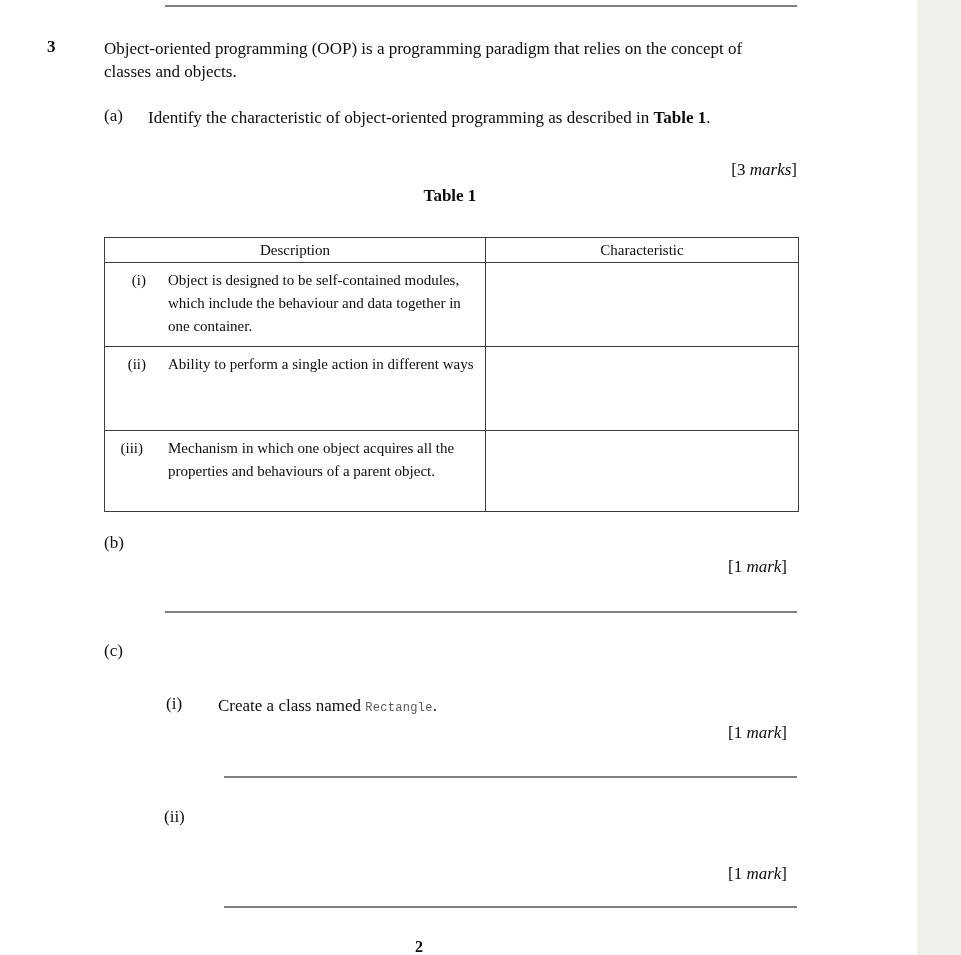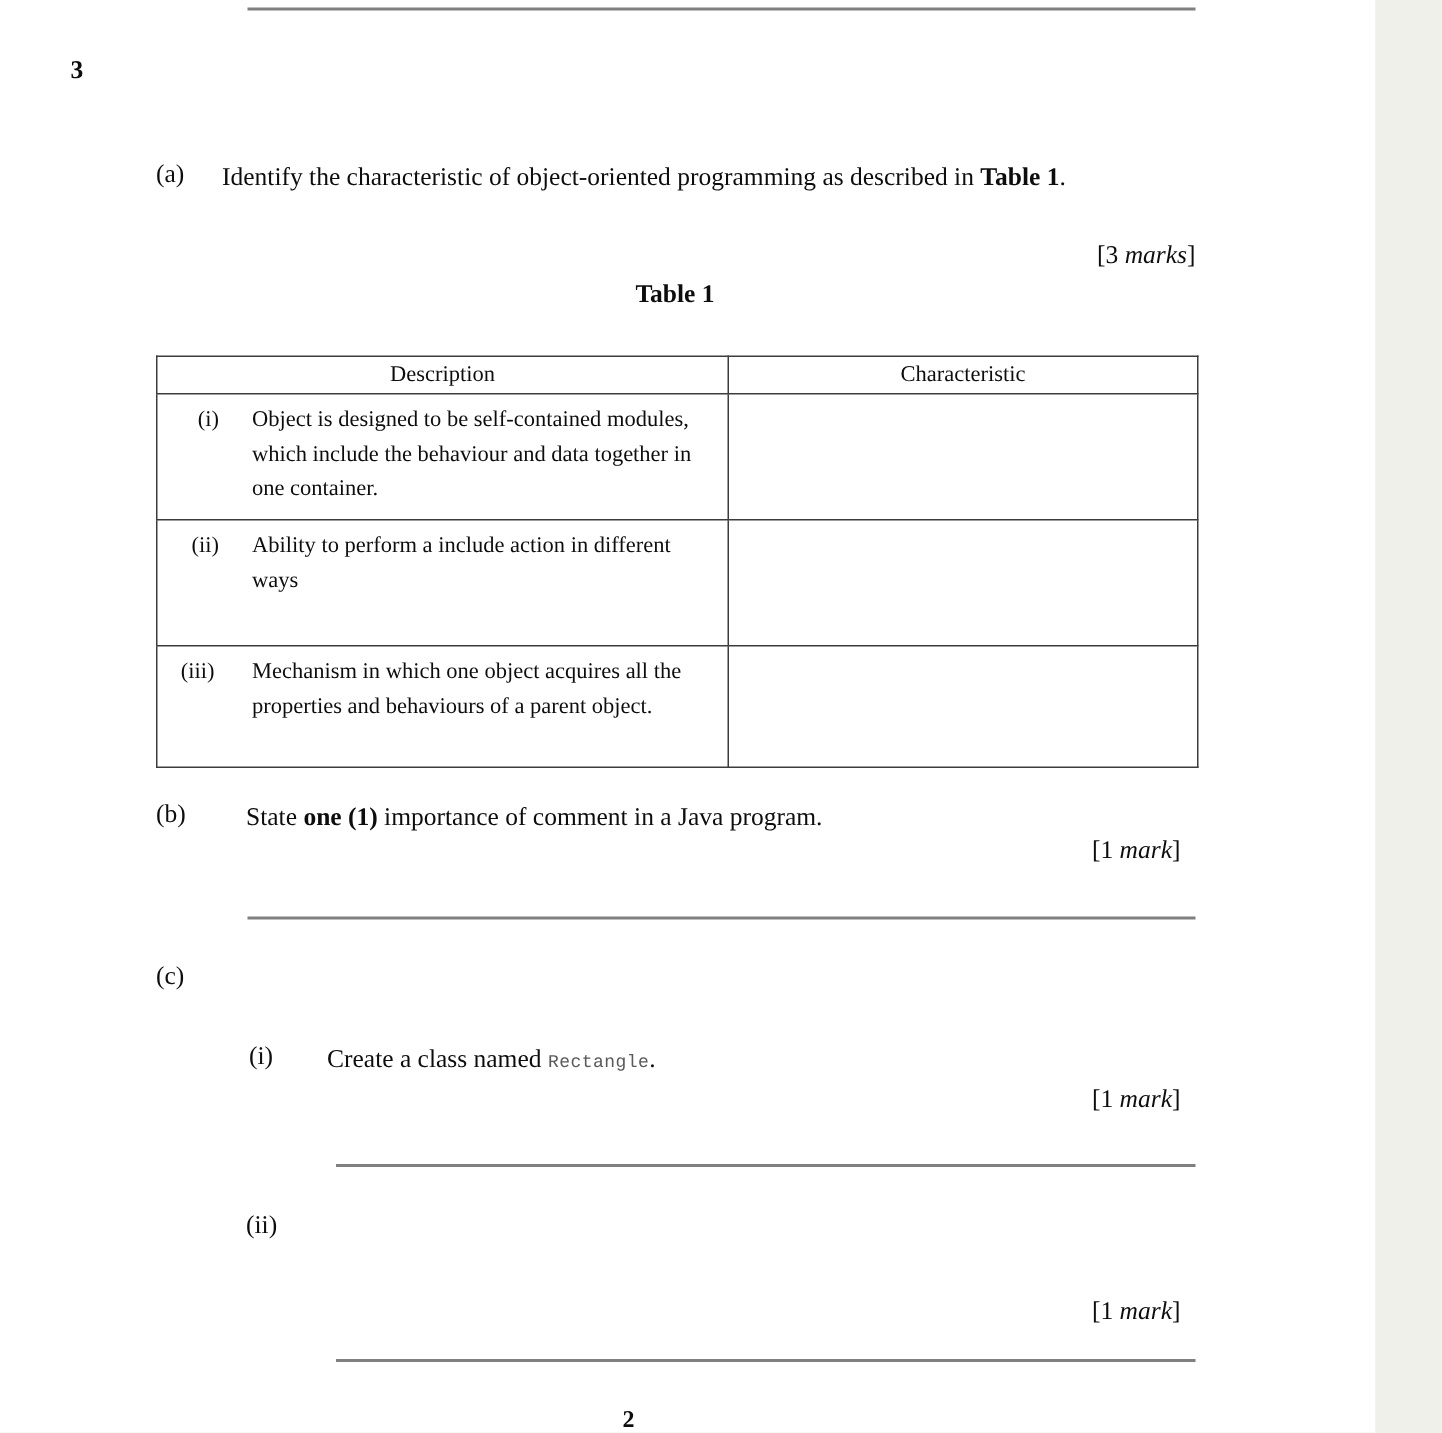--- a/index.html
+++ b/index.html
@@ -140,20 +140,21 @@
 </style>
 </head>
 <body>
 
 <div id="page">
 
   <div class="rule" style="left:165px; top:5px; width:632px;"></div>
 
   <div class="q-num" style="left:47px; top:37px;">3</div>
 
+  <div class="blk" style="left:104px; top:37px; width:672px;">Object-oriented programming (OOP) is a programming paradigm that relies on the concept of classes and objects.</div>
 
   <div class="lbl" style="left:104px; top:106px;">(a)</div>
 
   <div class="blk" style="left:148px; top:106px; width:612px;"><span>Identify the characteristic of object-oriented programming as described in </span><b>Table  1</b><span>.</span></div>
 
   <div class="marks" style="left:600px; top:160px; width:197px;"><span>[</span><span>3 </span><i>marks</i><span>]</span></div>
 
   <div class="tbl-caption" style="left:104px; top:186px; width:692px;">Table 1</div>
 
   <table id="tbl">
@@ -174,21 +175,21 @@
         <td>
           <div class="rowwrap" style="min-height:70px;">
             <div class="rtext"></div>
           </div>
         </td>
       </tr>
       <tr>
         <td>
           <div class="rowwrap" style="min-height:70px;">
             <span class="rnum">(ii)</span>
-            <div class="rtext">Ability to perform a include action in different ways</div>
+            <div class="rtext">Ability to perform a single action in different ways</div>
           </div>
         </td>
         <td>
           <div class="rowwrap" style="min-height:70px;">
             <div class="rtext"></div>
           </div>
         </td>
       </tr>
       <tr>
         <td>
@@ -201,21 +202,20 @@
           <div class="rowwrap" style="min-height:67px;">
             <div class="rtext"></div>
           </div>
         </td>
       </tr>
     </tbody>
   </table>
 
   <div class="lbl" style="left:104px; top:533px;">(b)</div>
 
-  <div class="blk" style="left:164px; top:533px; width:620px;"><span>State </span><b>one (1)</b><span> importance of comment in a Java program.</span></div>
 
   <div class="marks" style="left:600px; top:557px; width:187px;"><span>[</span><span>1 </span><i>mark</i><span>]</span></div>
 
   <div class="rule" style="left:165px; top:611px; width:632px;"></div>
 
   <div class="lbl" style="left:104px; top:641px;">(c)</div>
 
 
   <div class="lbl" style="left:166px; top:694px;">(i)</div>
 

